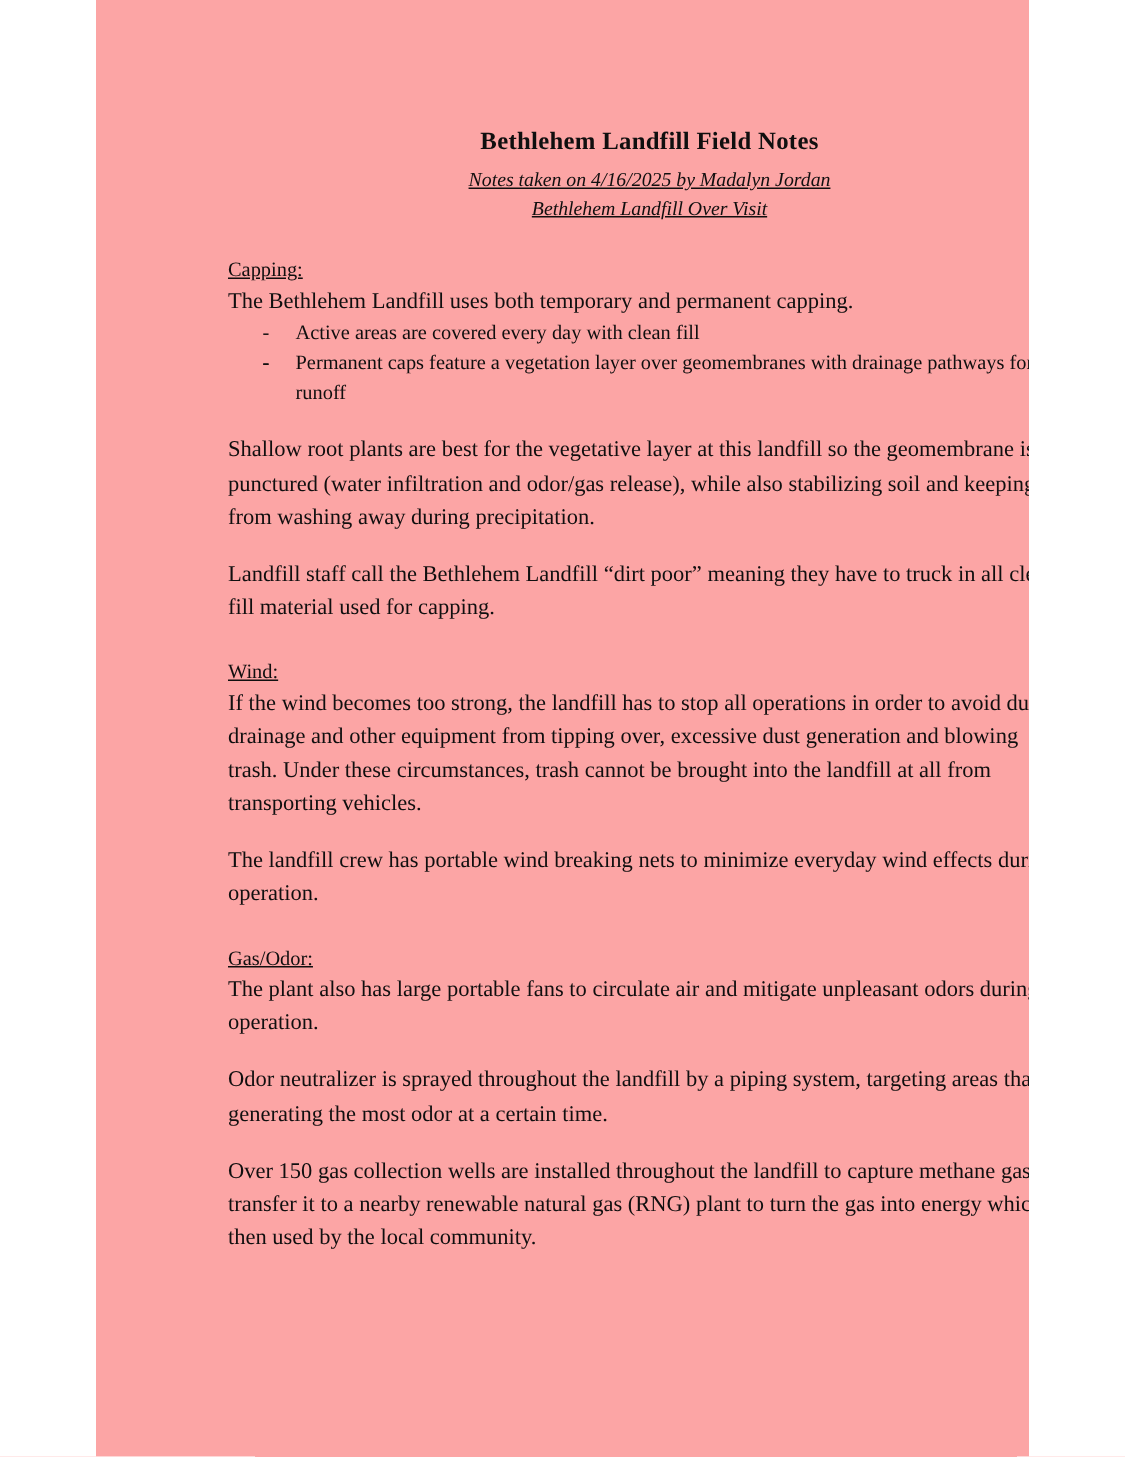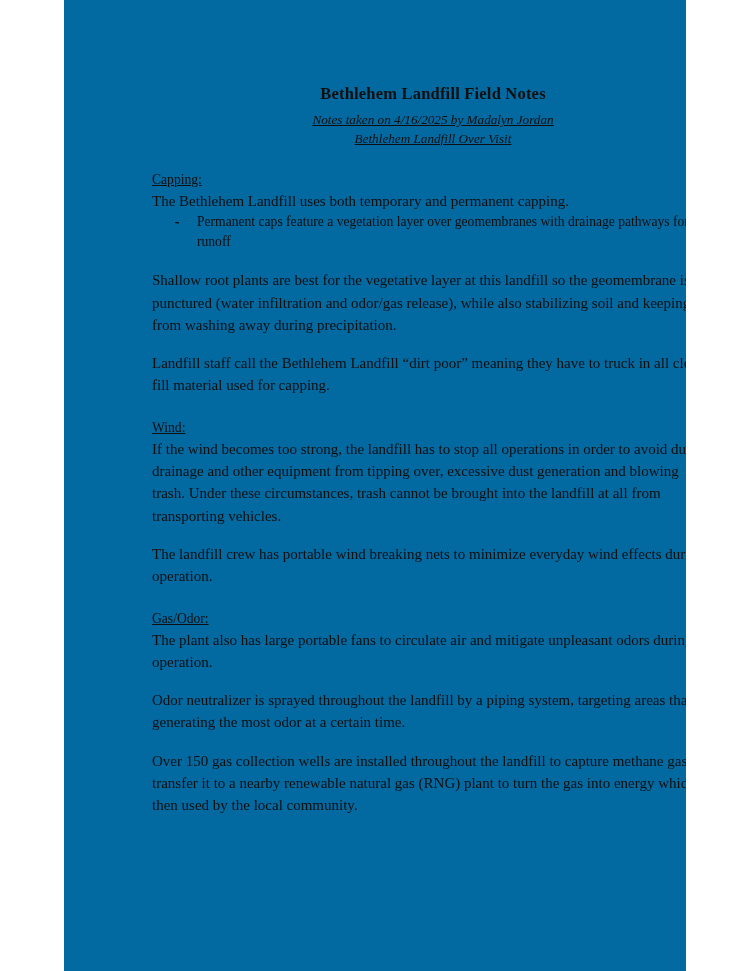--- a/index.html
+++ b/index.html
@@ -4,21 +4,21 @@
 <style>
   html, body {
     margin: 0;
     padding: 0;
     background: #ffffff;
   }
   .page {
     position: relative;
     width: 622px;
     height: 971px;
-    background: #0369a1;
+    background: #fca5a5;
     margin: 0 auto;
     overflow: hidden;
     font-family: "Liberation Serif", "DejaVu Serif", serif;
     color: #100f0f;
     -webkit-font-smoothing: antialiased;
   }
   .content {
     position: absolute;
     left: 88px;
     top: 84px;
@@ -94,20 +94,21 @@
 
     <div class="section-block">
       <div class="heading-row">
         <span class="section-heading">Capping:</span>
       </div>
       <p class="para">The Bethlehem Landfill uses both temporary and permanent capping.</p>
 
       <ul class="bullet-list">
         <li class="bullet-item">
           <span class="dash">-</span>
+          <span>Active areas are covered every day with clean fill</span>
         </li>
         <li class="bullet-item">
           <span class="dash">-</span>
         </li>
         <li class="bullet-item">
           <span class="dash">-</span>
           <span>Permanent caps feature a vegetation layer over geomembranes with drainage pathways for runoff</span>
         </li>
       </ul>
 

